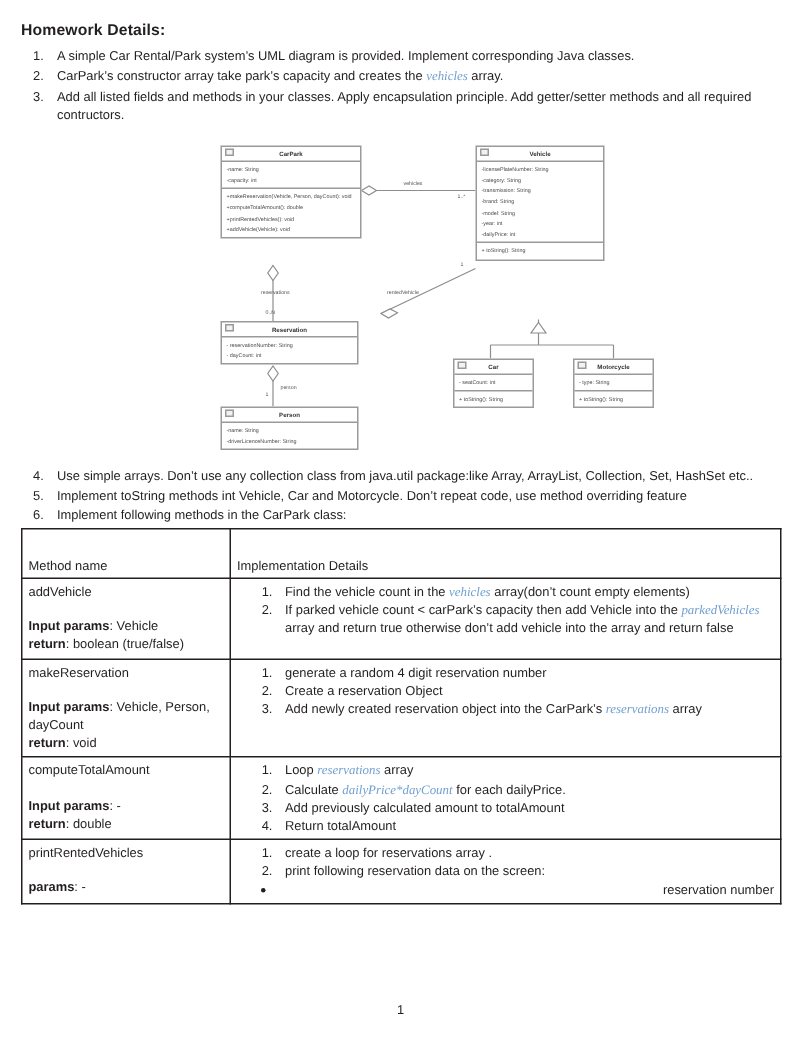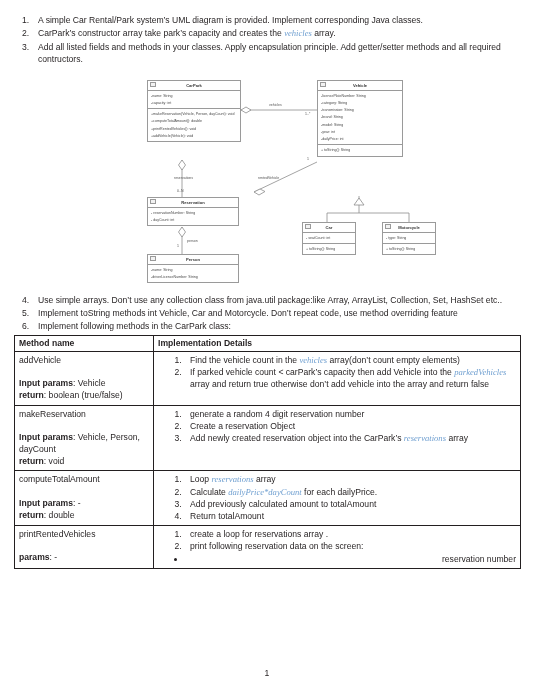--- a/index.html
+++ b/index.html
@@ -112,23 +112,23 @@
     table-layout: fixed;
   }
   table.mtable th, table.mtable td {
     border: 1px solid #231f20;
     vertical-align: top;
     padding: 2px 4px 3px 4px;
     font-size: 8.6px;
     line-height: 12.2px;
   }
   table.mtable th {
-    font-weight: bold;
+    font-weight: normal;
     text-align: left;
-    padding-top: 1px;
+    padding-top: 18px;
     padding-bottom: 2px;
   }
   col.c1 { width: 139px; }
   col.c2 { width: 367px; }
   .m-name { display: block; }
   .m-gap { height: 11px; }
   .m-meta { display: block; }
   .m-meta b { font-weight: bold; }
   ol.steps {
     margin: 0;
@@ -152,20 +152,21 @@
     bottom: 22px;
     text-align: center;
     font-size: 8.6px;
   }
 </style>
 </head>
 <body>
 
 <div class="page">
 
+  <div class="doc-title">Homework Details:</div>
 
   <ol class="inst-list" id="inst-list-top">
       <li class="inst-item">
         <span class="inst-num">1.</span>
         <span class="inst-text"><span>A simple Car Rental/Park system’s UML diagram is provided. Implement corresponding Java classes.</span></span>
       </li>
       <li class="inst-item">
         <span class="inst-num">2.</span>
         <span class="inst-text"><span>CarPark’s constructor array take park’s capacity and creates the </span><span class="code-ital">vehicles</span><span> array.</span></span>
       </li>

